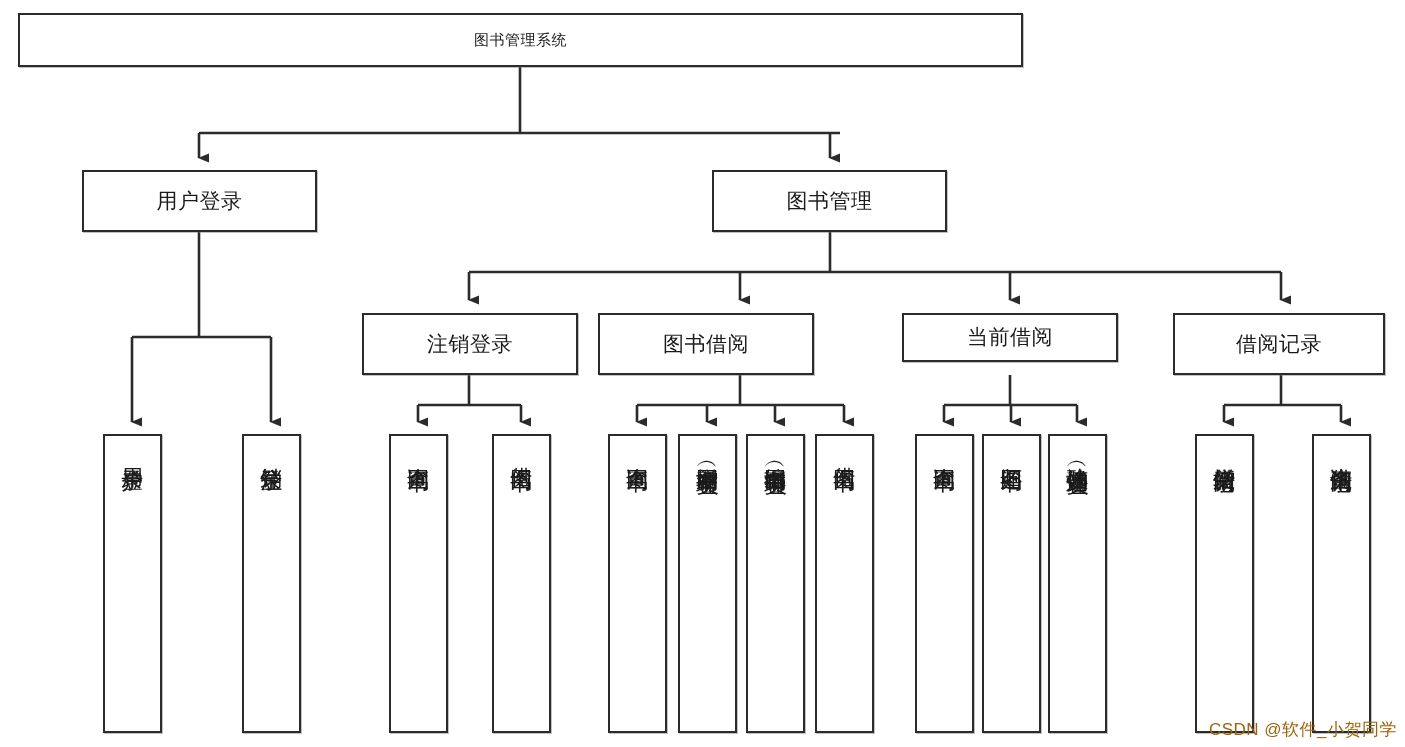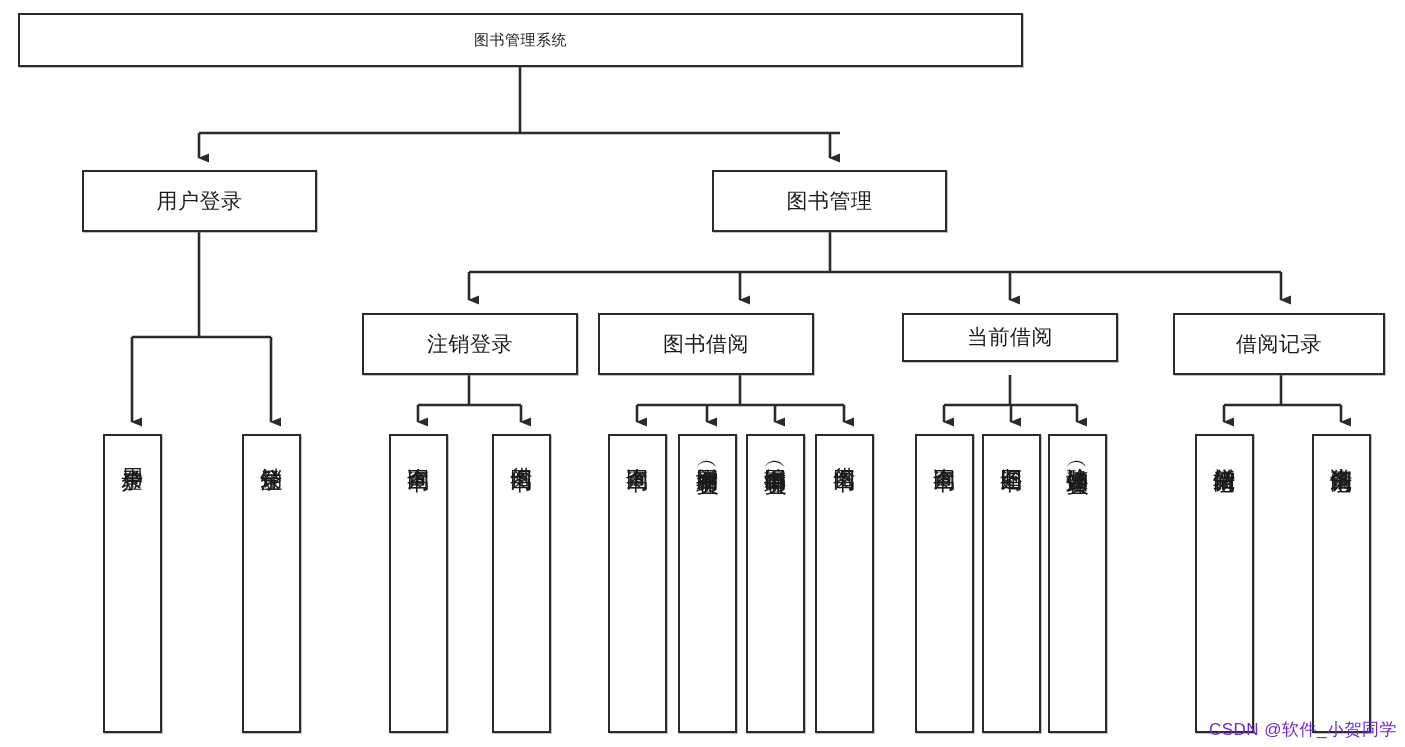--- a/index.html
+++ b/index.html
@@ -57,21 +57,21 @@
     line-height: 1.26;
     letter-spacing: 1px;
     white-space: normal;
     max-height: 278px;
   }
   .watermark {
     position: absolute;
     right: 8px;
     bottom: 6px;
     font-size: 17px;
-    color: #6d28d9;
+    color: #a16207;
     letter-spacing: 0.5px;
     white-space: nowrap;
   }
 </style>
 </head>
 <body>
 
 <div id="canvas">
 
   <svg class="edges" viewBox="0 0 1405 747">

